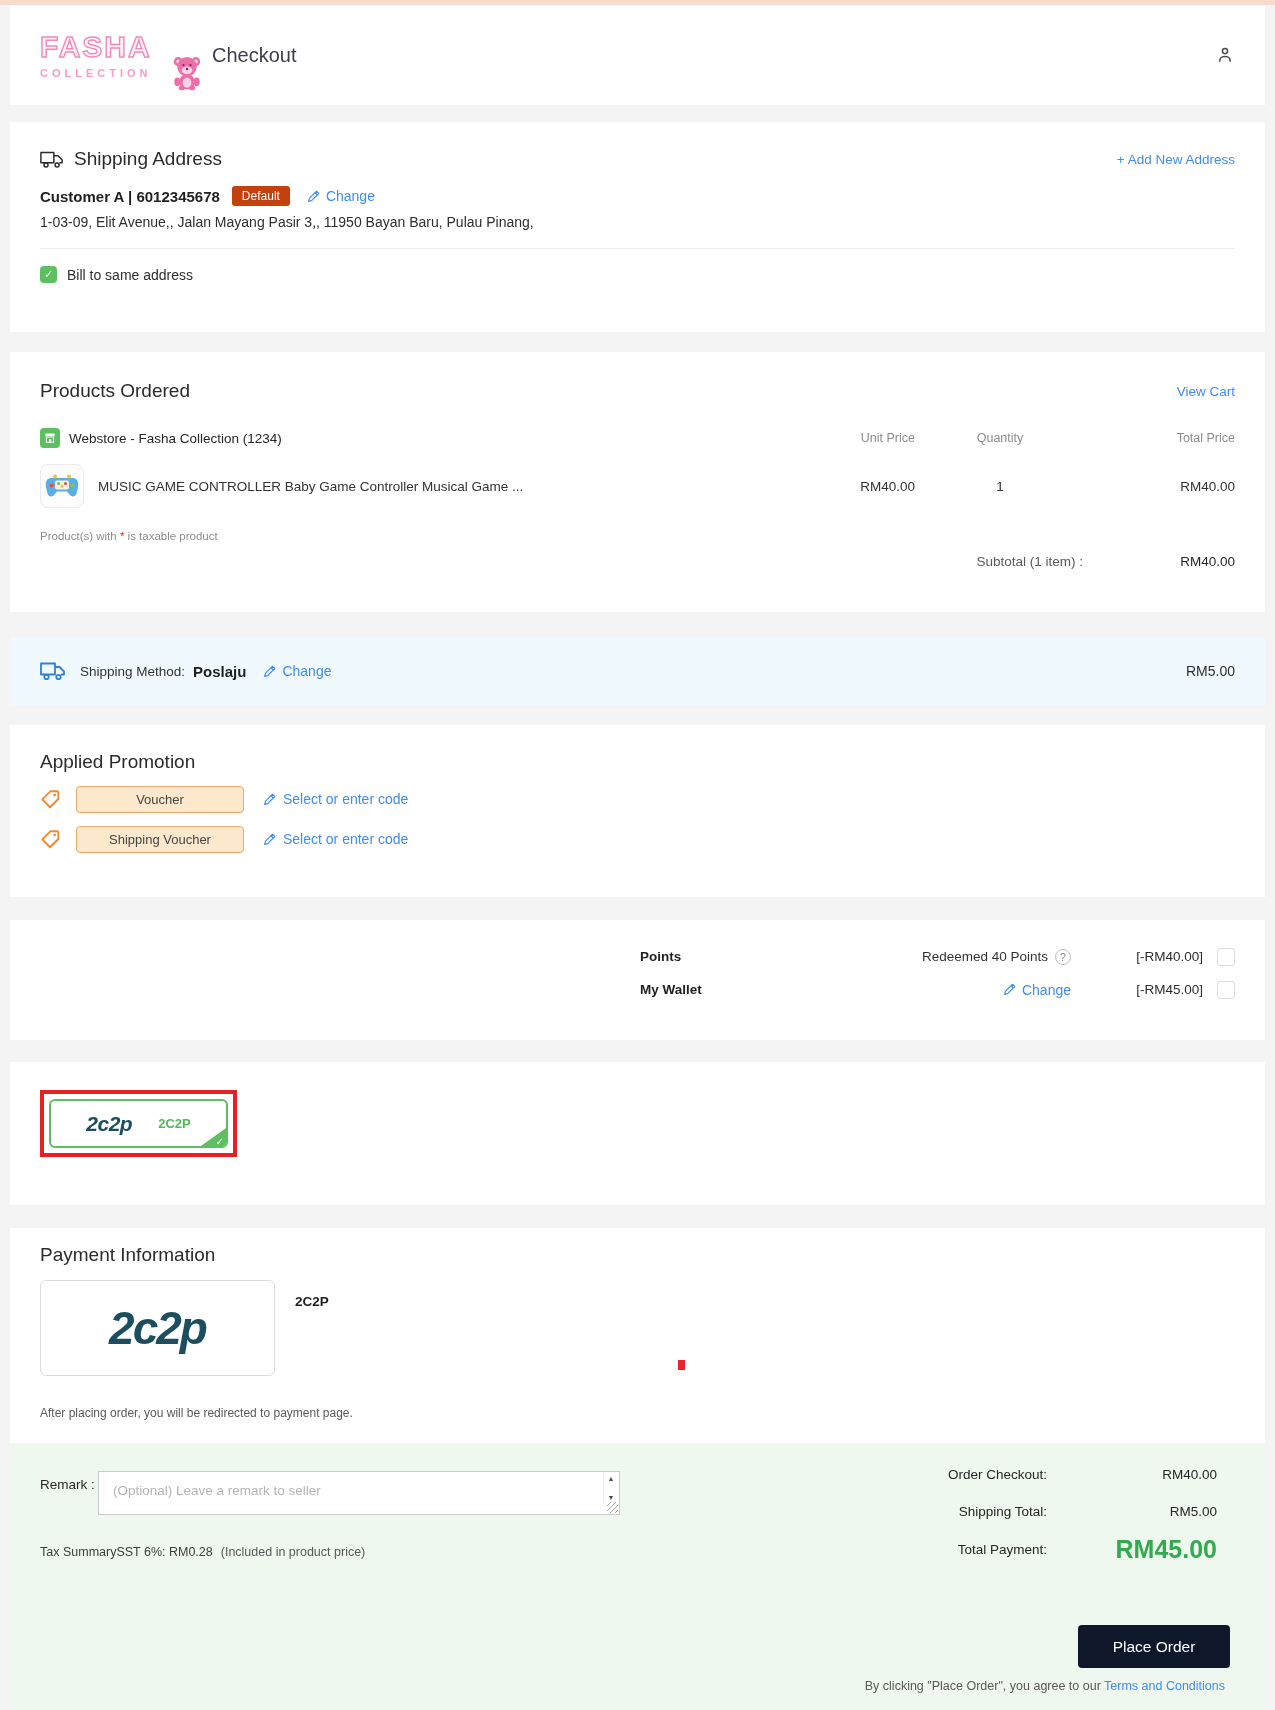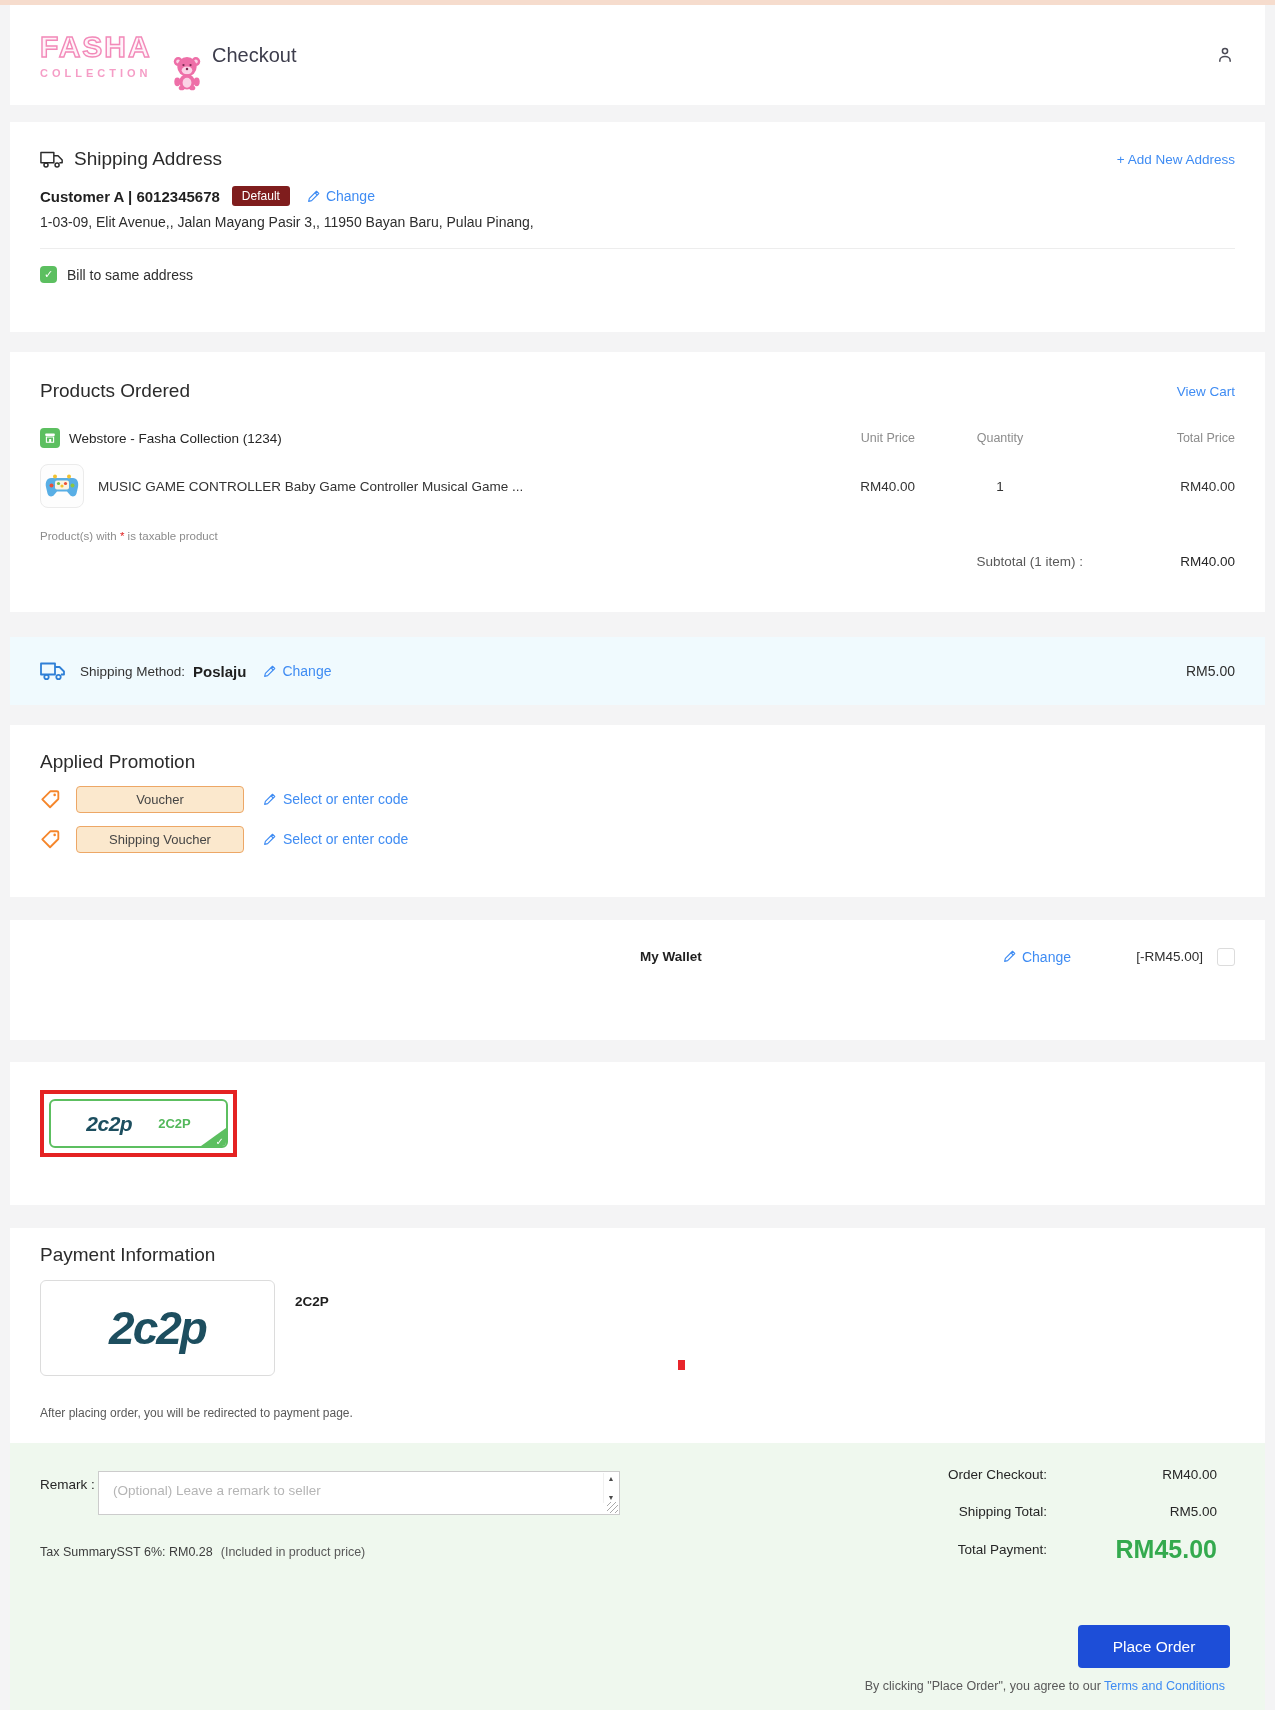--- a/index.html
+++ b/index.html
@@ -26,21 +26,21 @@
   .page-title { font-size:20px; color:#3d3d4c; margin-left:20px; }
   .account-wrap { margin-left:auto; display:flex; align-items:center; }
 
   
   .sec-addr { height:210px; padding:26px 30px 0; margin-bottom:20px; }
   .sec-head { display:flex; align-items:center; gap:10px; }
   .sec-title { font-size:19px; font-weight:400; color:#2b2b2b; }
   .head-right { margin-left:auto; font-size:13.5px; }
   .cust-row { margin-top:16px; display:flex; align-items:center; }
   .cust-name { font-weight:bold; font-size:15px; color:#1f1f1f; }
-  .badge { background:#7f1d1d; color:#fff; font-size:12px; padding:3px 10px; border-radius:3px; margin-left:12px; }
+  .badge { background:#c2410c; color:#fff; font-size:12px; padding:3px 10px; border-radius:3px; margin-left:12px; }
   .change-link { display:inline-flex; align-items:center; gap:5px; margin-left:16px; font-size:14px; }
   .addr-line { margin-top:8px; font-size:14px; color:#2e2e2e; }
   .divider { border:none; border-top:1px solid #ededed; margin:18px 0 17px; }
   .bill-row { display:flex; align-items:center; gap:10px; }
   .checkbox-on { width:17px; height:17px; background:#5cbf60; border-radius:4px; color:#fff; font-size:11px;
     display:flex; align-items:center; justify-content:center; flex:none; cursor:pointer; }
   .bill-label { font-size:14px; color:#2e2e2e; }
 
   
   .sec-products { height:260px; padding:28px 30px 0; margin-bottom:25px; }
@@ -118,21 +118,21 @@
     display:flex; flex-direction:column; justify-content:space-between; align-items:center; padding:2px 0; color:#4a4a4a; font-size:7px; }
   .grip { position:absolute; right:1px; bottom:1px; width:11px; height:11px;
     background:repeating-linear-gradient(135deg, transparent 0 2.5px, #a9a9a9 2.5px 3.5px); }
   .tax-line { position:absolute; left:30px; top:102px; font-size:12.5px; color:#3d3d3d; }
   .tax-inc { margin-left:8px; color:#595959; }
   .tot-row { position:absolute; right:48px; display:flex; align-items:center; }
   .tot-row.r1 { top:24px; }  .tot-row.r2 { top:61px; }  .tot-row.r3 { top:92px; }
   .tot-label { width:200px; text-align:right; font-size:13.5px; color:#262626; }
   .tot-value { width:170px; text-align:right; font-size:13.5px; color:#262626; }
   .tot-value.big { font-size:25px; font-weight:bold; color:#34aa4e; }
-  .place-btn { position:absolute; right:35px; top:182px; width:152px; height:43px; background:#1d4ed8; color:#fff;
+  .place-btn { position:absolute; right:35px; top:182px; width:152px; height:43px; background:#0f172a; color:#fff;
     font-size:15.5px; border:none; border-radius:4px; cursor:pointer; font-family:"Liberation Sans","DejaVu Sans",sans-serif; }
   .terms { position:absolute; right:40px; top:236px; font-size:12.5px; color:#595959; }
 </style>
 </head>
 <body>
 
 <div class="top-accent"></div>
 <div class="page">
 
   <header class="card header">
@@ -290,20 +290,29 @@
           <path d="M3.5 16.5l1-4L14 3l3 3-9.5 9.5-4 1z"></path>
             <path d="M12 5l3 3"></path>
         </svg>
         <span>Select or enter code</span>
       </a>
     </div>
   </section>
 
   <section class="card sec-rewards">
     <div class="rw-row">
+      <span class="rw-label">Points</span>
+      <span class="rw-mid">
+        <span>Redeemed 40 Points</span>
+        <span class="q-icon">?</span>
+      </span>
+      <span class="rw-amount">[-RM40.00]</span>
+      <span class="checkbox-off"></span>
+    </div>
+    <div class="rw-row">
       <span class="rw-label">My Wallet</span>
       <span class="rw-mid">
         <a class="link change-link" style="margin-left:0">
           <svg width="15" height="15" viewBox="0 0 20 20" fill="none" stroke="#3f8cf3" stroke-width="1.5" stroke-linejoin="round">
             <path d="M3.5 16.5l1-4L14 3l3 3-9.5 9.5-4 1z"></path>
               <path d="M12 5l3 3"></path>
           </svg>
           <span>Change</span>
         </a>
       </span>

